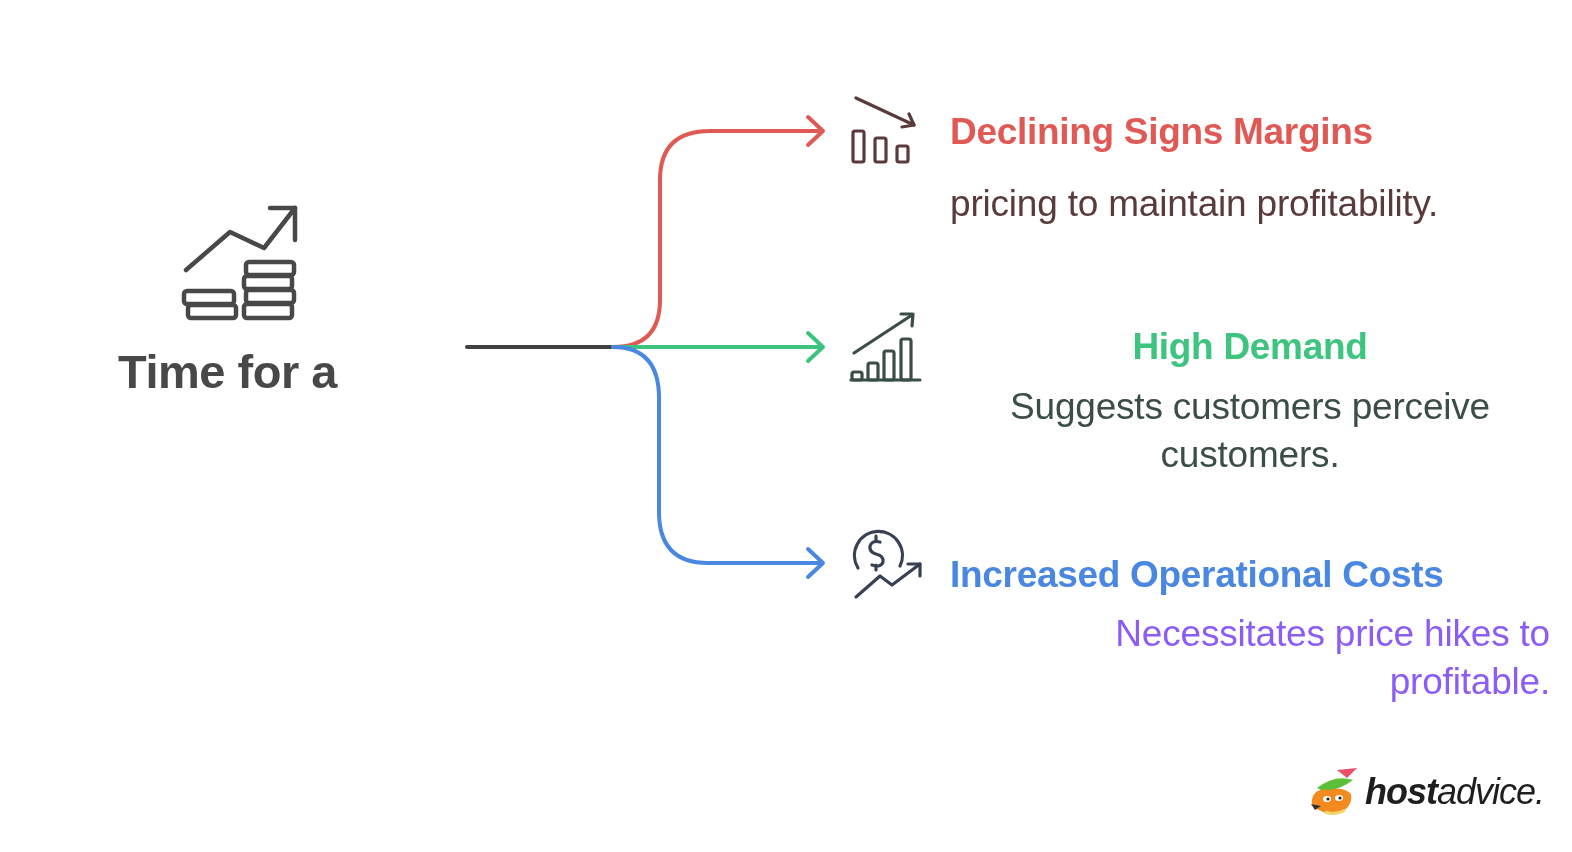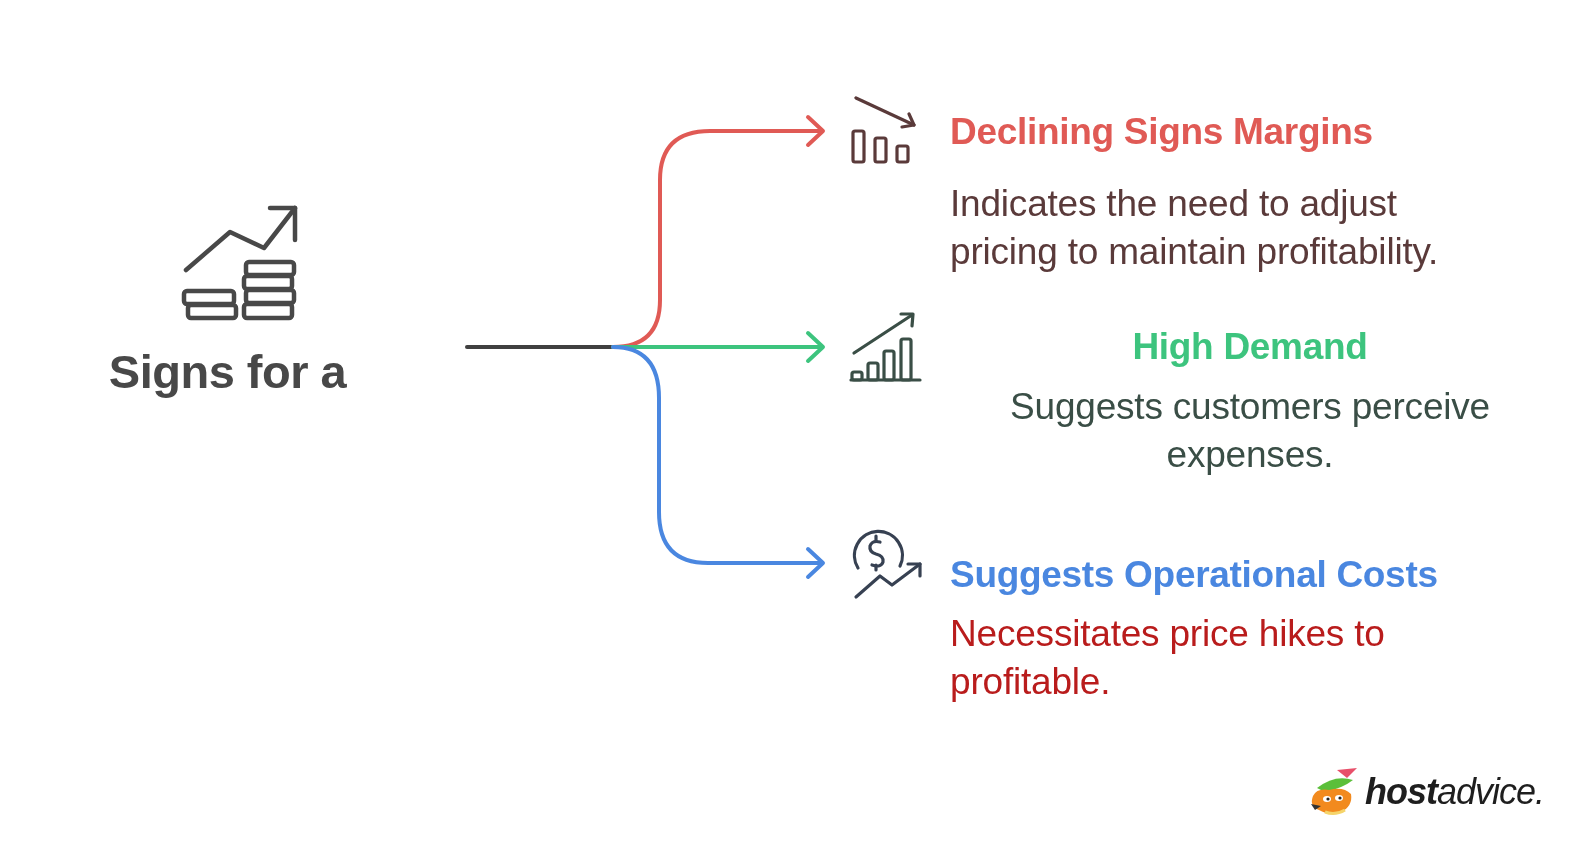--- a/index.html
+++ b/index.html
@@ -41,75 +41,74 @@
     <rect x="68" y="62" width="48" height="13" rx="3"></rect>
     <rect x="66" y="76" width="48" height="13" rx="3"></rect>
     <rect x="68" y="90" width="48" height="13" rx="3"></rect>
     <rect x="66" y="104" width="48" height="14" rx="3"></rect>
     <rect x="6" y="91" width="50" height="13" rx="3"></rect>
     <rect x="10" y="105" width="48" height="13" rx="3"></rect>
   </g>
 </svg>
 
 <div class="abs title">
-  <span>Signs for a</span>
+  <span>Time for a</span>
 </div>
 
 <svg class="icon" style="left:845px; top:94px;" width="80" height="75" viewBox="0 0 80 75">
   <g fill="none" stroke="#5a3a3a" stroke-width="3.2" stroke-linecap="round" stroke-linejoin="round">
     <line x1="11" y1="4" x2="69" y2="31"></line>
     <polyline points="57,33 69,31 64,20"></polyline>
     <rect x="8" y="37" width="11" height="31" rx="2"></rect>
     <rect x="30" y="44" width="11" height="24" rx="2"></rect>
     <rect x="52" y="52" width="11" height="16" rx="2"></rect>
   </g>
 </svg>
 
 <div class="abs" style="left:950px; top:110px;">
   <div class="heading" style="color:#e05a55;">Declining Signs Margins</div>
   <div class="desc" style="color:#5a3a3a; margin-top:26px;">
-    <span>Indicates the need to adjust</span>
     <span>pricing to maintain profitability.</span>
   </div>
 </div>
 
 <svg class="icon" style="left:846px; top:309px;" width="80" height="78" viewBox="0 0 80 78">
   <g fill="none" stroke="#3a4e46" stroke-width="3.2" stroke-linecap="round" stroke-linejoin="round">
     <line x1="8" y1="44" x2="66" y2="6"></line>
     <polyline points="55,5 67,5 66,17"></polyline>
     <line x1="5" y1="71" x2="74" y2="71"></line>
     <rect x="6" y="63" width="10" height="8" rx="2"></rect>
     <rect x="22" y="54" width="10" height="17" rx="2"></rect>
     <rect x="38" y="42" width="10" height="29" rx="2"></rect>
     <rect x="55" y="30" width="10" height="41" rx="2"></rect>
   </g>
 </svg>
 
 <div class="abs" style="left:950px; top:325px;text-align:center;">
   <div class="heading" style="color:#3dc47e;">High Demand</div>
   <div class="desc" style="color:#3a4e46; margin-top:14px;">
     <span>Suggests customers perceive</span>
-    <span>expenses.</span>
+    <span>customers.</span>
   </div>
 </div>
 
 <svg class="icon" style="left:846px; top:524px;" width="82" height="80" viewBox="0 0 82 80">
   <g fill="none" stroke="#374152" stroke-width="3.2" stroke-linecap="round" stroke-linejoin="round">
     <path d="M12 44 A24 24 0 1 1 54 42"></path>
     <path d="M34 18 Q26 16 24 22 Q23 28 30 30 Q38 32 37 38 Q35 44 26 41"></path>
     <line x1="30" y1="12" x2="30" y2="17"></line>
     <line x1="30" y1="41" x2="30" y2="46"></line>
     <polyline points="10,73 34,52 46,61 74,40"></polyline>
     <polyline points="62,40 74,40 74,52"></polyline>
   </g>
 </svg>
 
 <div class="abs" style="left:950px; top:553px;">
-  <div class="heading" style="color:#4a87e0;">Suggests Operational Costs</div>
-  <div class="desc" style="color:#b91c1c; margin-top:13px;">
+  <div class="heading" style="color:#4a87e0;">Increased Operational Costs</div>
+  <div class="desc" style="color:#8b5cf6; margin-top:13px;text-align:right;">
     <span>Necessitates price hikes to</span>
     <span>profitable.</span>
   </div>
 </div>
 
 <div class="abs logo">
   <svg width="58" height="52" viewBox="0 0 58 52">
     <path d="M30 4 L50 2 L40 12 Z" fill="#e8506a"></path>
     <path d="M10 22 Q28 8 46 14 Q36 22 18 26 Z" fill="#5bbf3a"></path>
     <path d="M6 30 Q10 22 22 24 Q36 20 44 28 Q46 40 34 46 Q22 50 12 44 Q2 40 6 30 Z" fill="#f28a1e"></path>

